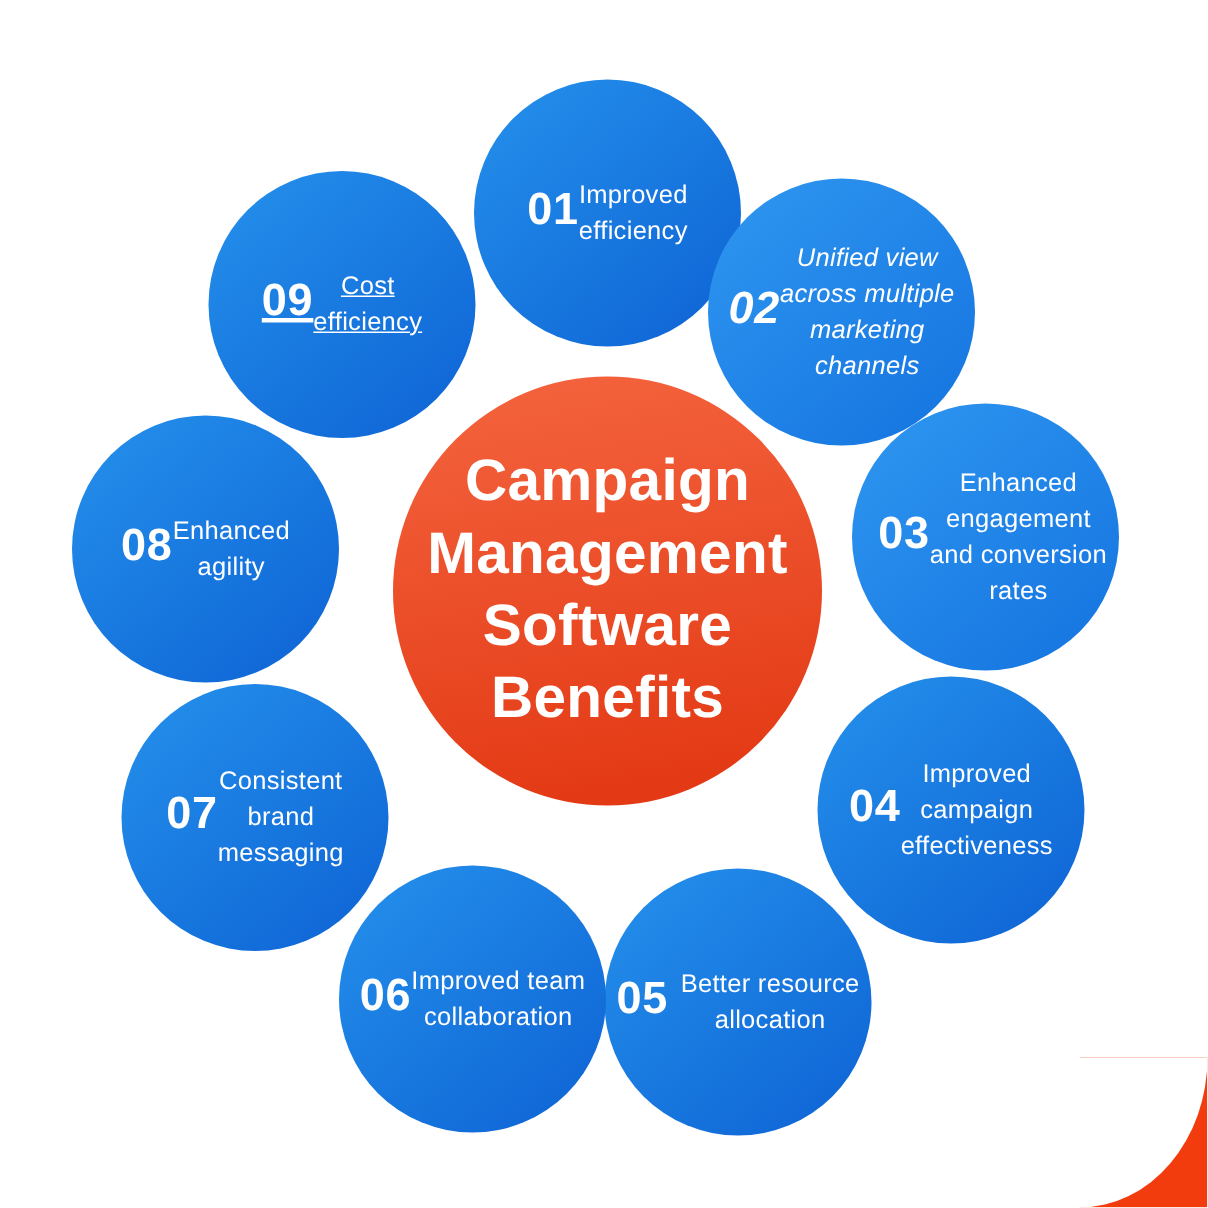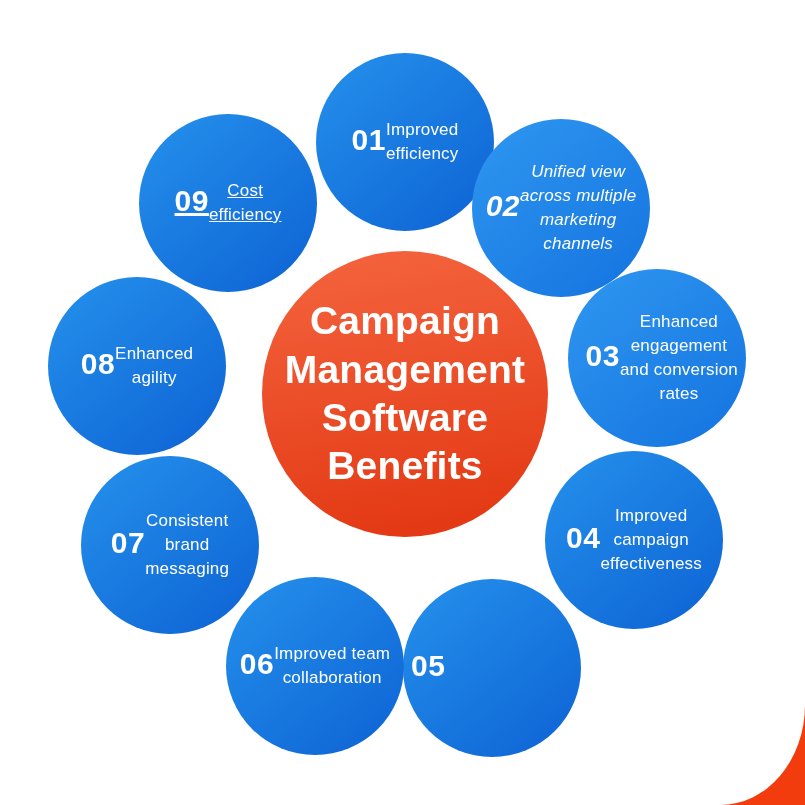--- a/index.html
+++ b/index.html
@@ -116,20 +116,22 @@
 
   <div class="circle c4">
     <div class="num">04</div>
     <div class="label">Improved
 campaign
 effectiveness</div>
   </div>
 
   <div class="circle c5">
     <div class="num">05</div>
+    <div class="label">Better resource
+allocation</div>
   </div>
 
   <div class="circle c6">
     <div class="num">06</div>
     <div class="label">Improved team
 collaboration</div>
   </div>
 
   <div class="circle c7">
     <div class="num">07</div>

